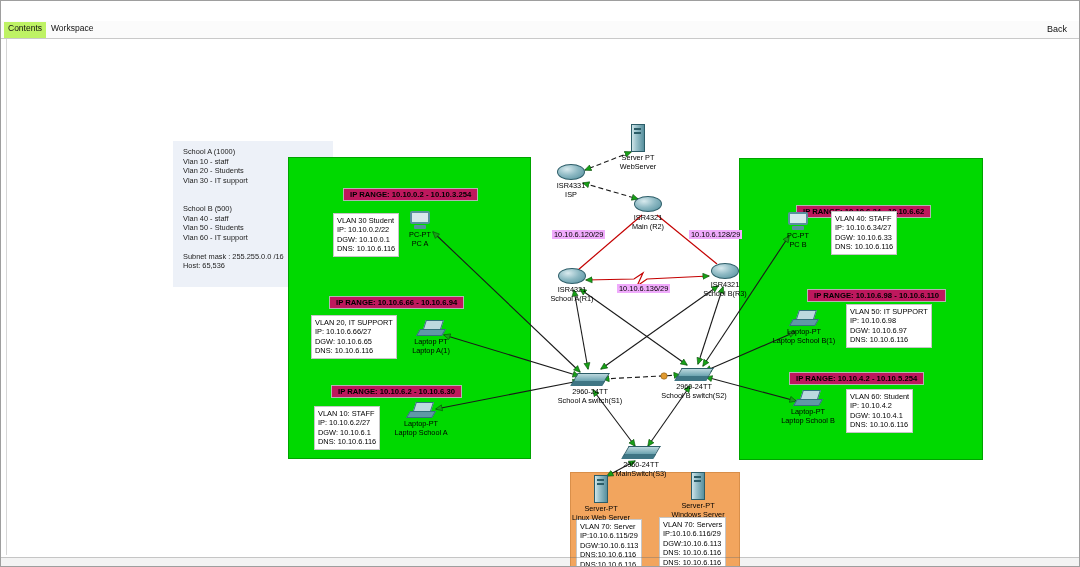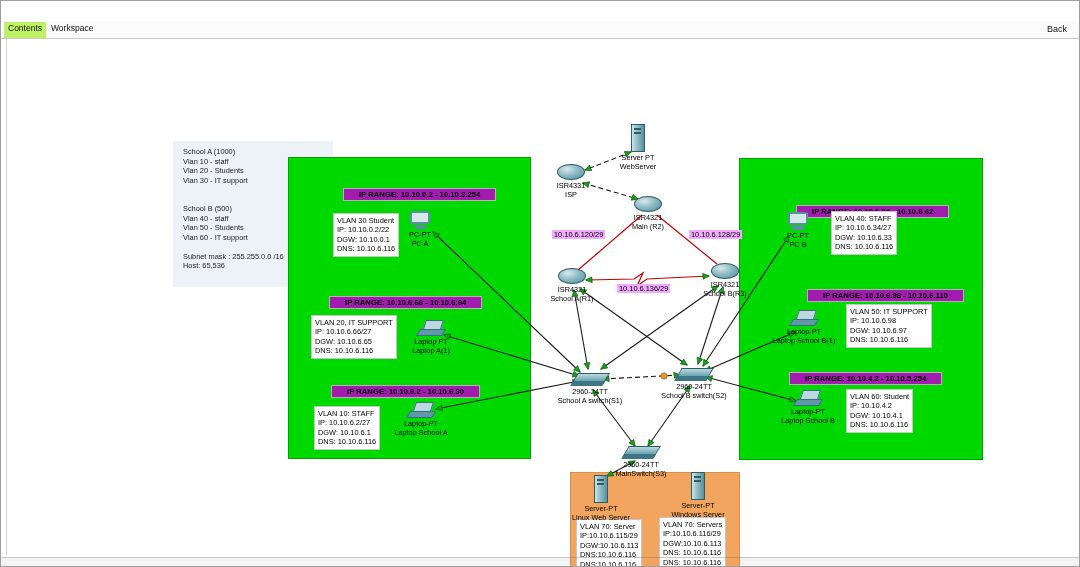--- a/index.html
+++ b/index.html
@@ -36,22 +36,22 @@
   #panel-left{left:140px;top:102px;width:140px;height:134px;margin-left:32px;}
   
   .zone{position:absolute;z-index:1;}
   .zone.green{background:#00d900;border:1px solid #00a300;}
   #zoneA{left:287px;top:118px;width:241px;height:300px;}
   #zoneB{left:738px;top:119px;width:242px;height:300px;}
   #zoneSrv{left:569px;top:433px;width:168px;height:97px;background:#f2a55e;border:1px solid #d98f4a;}
   
   svg.links{position:absolute;left:0;top:0;z-index:2;pointer-events:none;}
   
-  .iprange{position:absolute;z-index:4;background:#a21caf;border:1px solid #b3b3b3;
-           font-size:7.7px;font-weight:600;padding:1px 15px;white-space:nowrap;}
+  .iprange{position:absolute;z-index:4;background:#be185d;border:1px solid #b3b3b3;
+           font-size:7.7px;font-weight:600;padding:1px 6px;white-space:nowrap;}
   .vlanbox{position:absolute;z-index:4;background:#fff;border:1px solid #c6c6c6;
            font-size:7.4px;line-height:9.4px;padding:2px 3px;white-space:pre;}
   .linklabel{position:absolute;z-index:4;background:#f0abfc;font-size:7.4px;
              padding:0 2px;white-space:nowrap;}
   .clip50{height:47px;overflow:hidden;}
   
   .device{position:absolute;width:90px;display:flex;flex-direction:column;align-items:center;z-index:5;}
   .dlabel{font-size:7.3px;line-height:8.8px;color:#000;text-align:center;white-space:nowrap;}
   .icon{margin-bottom:2px;}
   .i-router{width:28px;height:16px;border-radius:50%;box-sizing:border-box;

